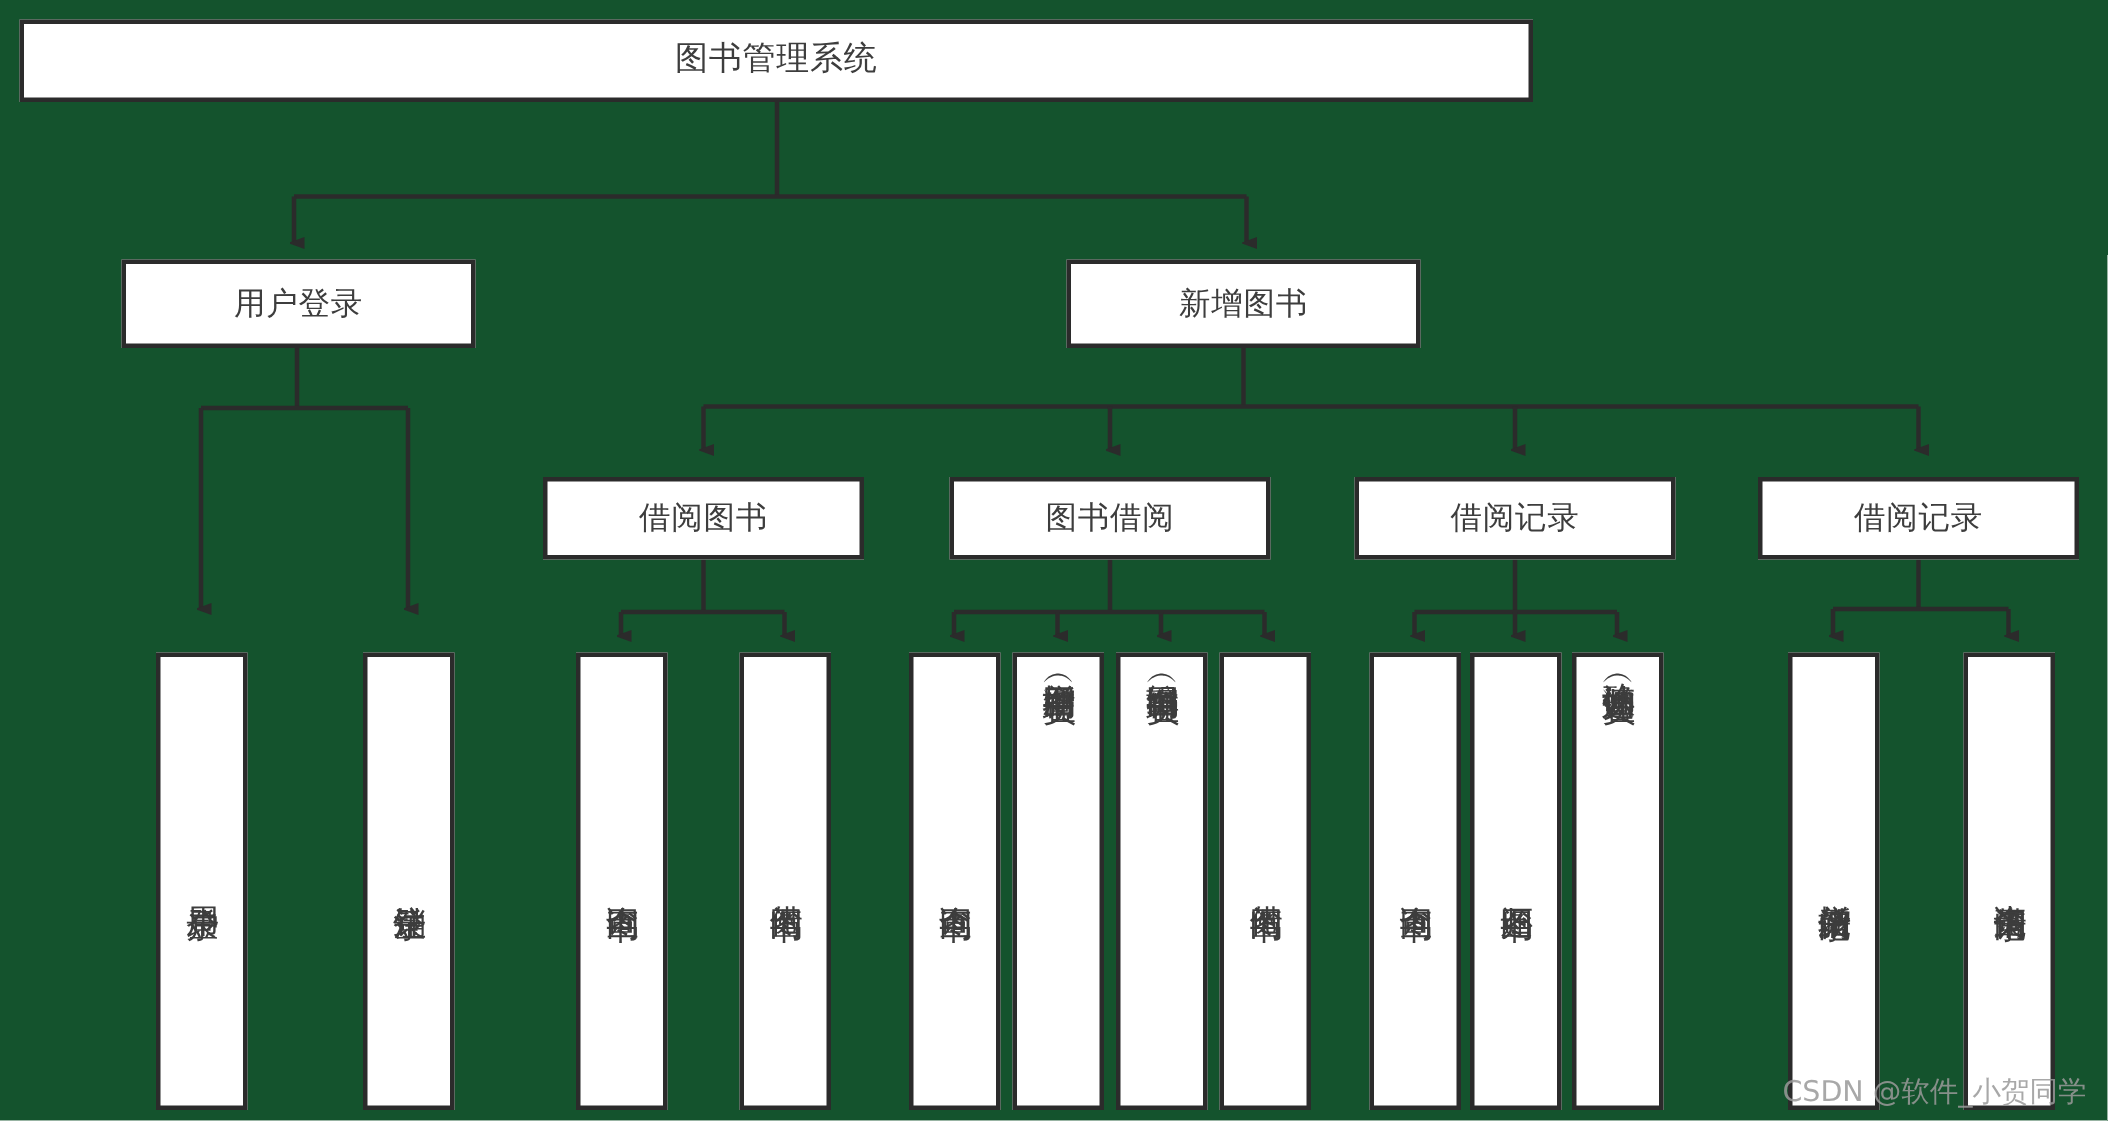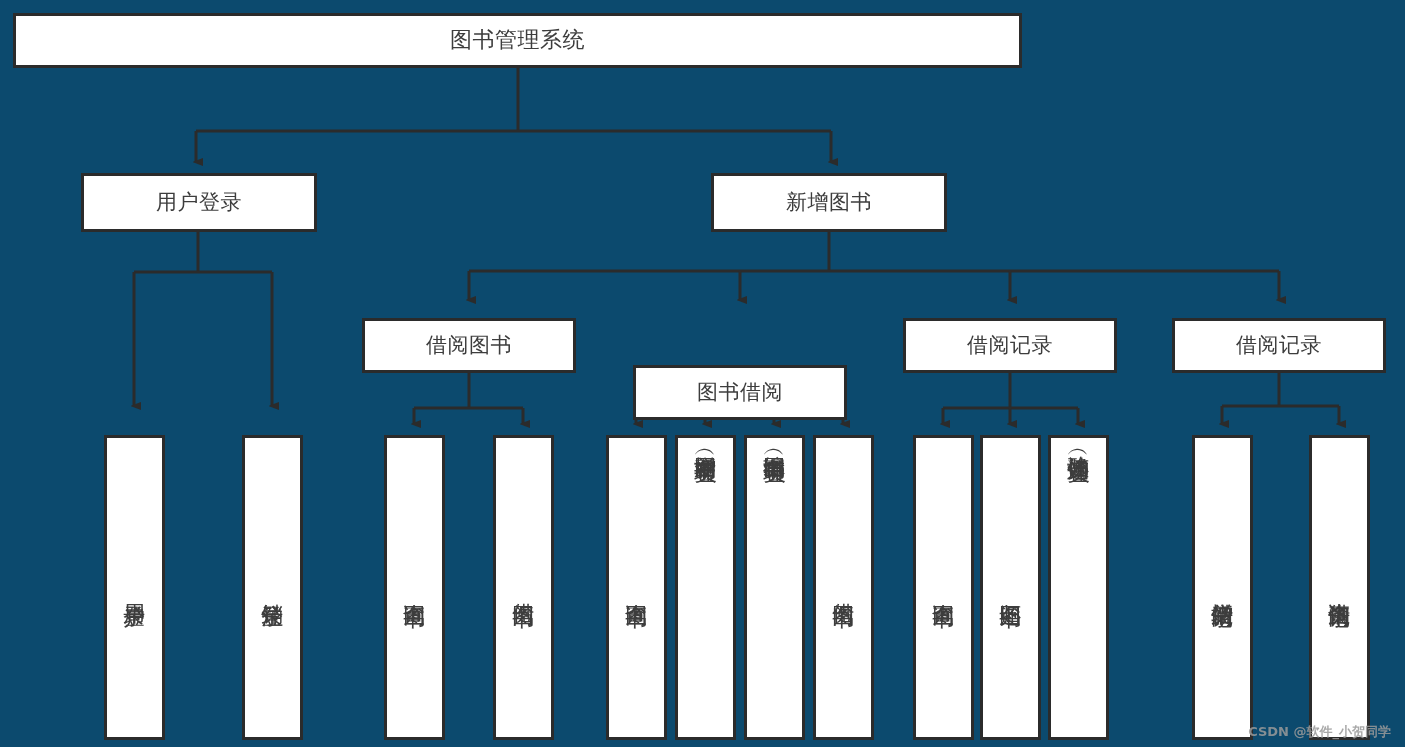--- a/index.html
+++ b/index.html
@@ -8,21 +8,21 @@
     padding: 0;
     background: #ffffff;
   }
   body {
     font-family: "DejaVu Sans", "Liberation Sans", sans-serif;
   }
   #canvas {
     position: relative;
     width: 1405px;
     height: 747px;
-    background: #0c4a6e;
+    background: #14532d;
     overflow: hidden;
   }
   svg.wires {
     position: absolute;
     left: 0;
     top: 0;
     width: 1405px;
     height: 747px;
     pointer-events: none;
   }
@@ -69,25 +69,24 @@
   .node.vert.center {
     align-items: center;
   }
   .node.vert.top {
     align-items: flex-start;
   }
   .watermark {
     position: absolute;
     right: 14px;
     bottom: 6px;
-    font-size: 13px;
+    font-size: 19px;
     color: #9a9a9a;
     white-space: nowrap;
     opacity: 0.85;
-    font-weight: bold;
   }
 </style>
 </head>
 <body>
 
 <div id="canvas">
 
   <svg class="wires" viewBox="0 0 1405 747">
     <defs>
       <marker id="arrowhead" markerWidth="10" markerHeight="10" refX="4" refY="7" orient="auto" markerUnits="userSpaceOnUse">
@@ -145,21 +144,21 @@
   <div class="node horiz" style="left:81px; top:173px; width:236px; height:59px;">
     <span class="lbl">用户登录</span>
   </div>
   <div class="node horiz" style="left:711px; top:173px; width:236px; height:59px;">
     <span class="lbl">新增图书</span>
   </div>
 
   <div class="node horiz" style="left:362px; top:318px; width:214px; height:55px;">
     <span class="lbl">借阅图书</span>
   </div>
-  <div class="node horiz" style="left:633px; top:318px; width:214px; height:55px;margin-top:47px;">
+  <div class="node horiz" style="left:633px; top:318px; width:214px; height:55px;">
     <span class="lbl">图书借阅</span>
   </div>
   <div class="node horiz" style="left:903px; top:318px; width:214px; height:55px;">
     <span class="lbl">借阅记录</span>
   </div>
   <div class="node horiz" style="left:1172px; top:318px; width:214px; height:55px;justify-content:center;">
     <span class="lbl">借阅记录</span>
   </div>
 
   <div class="node vert center" style="left:104px; top:435px; width:61px; height:305px;">

